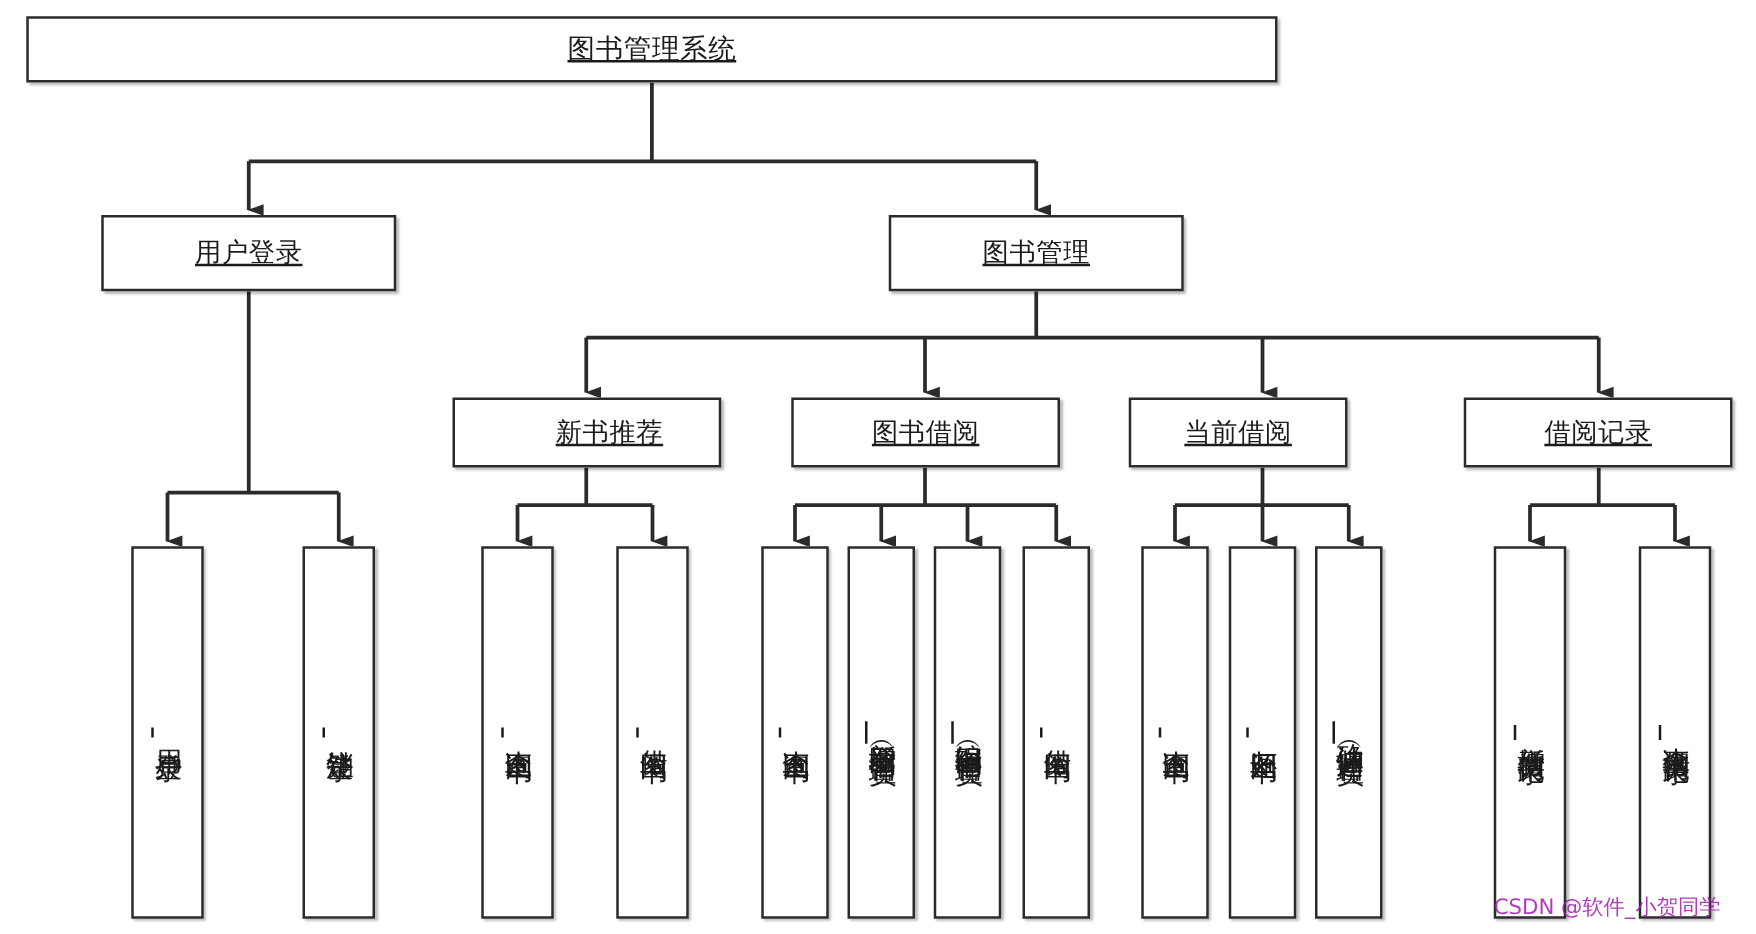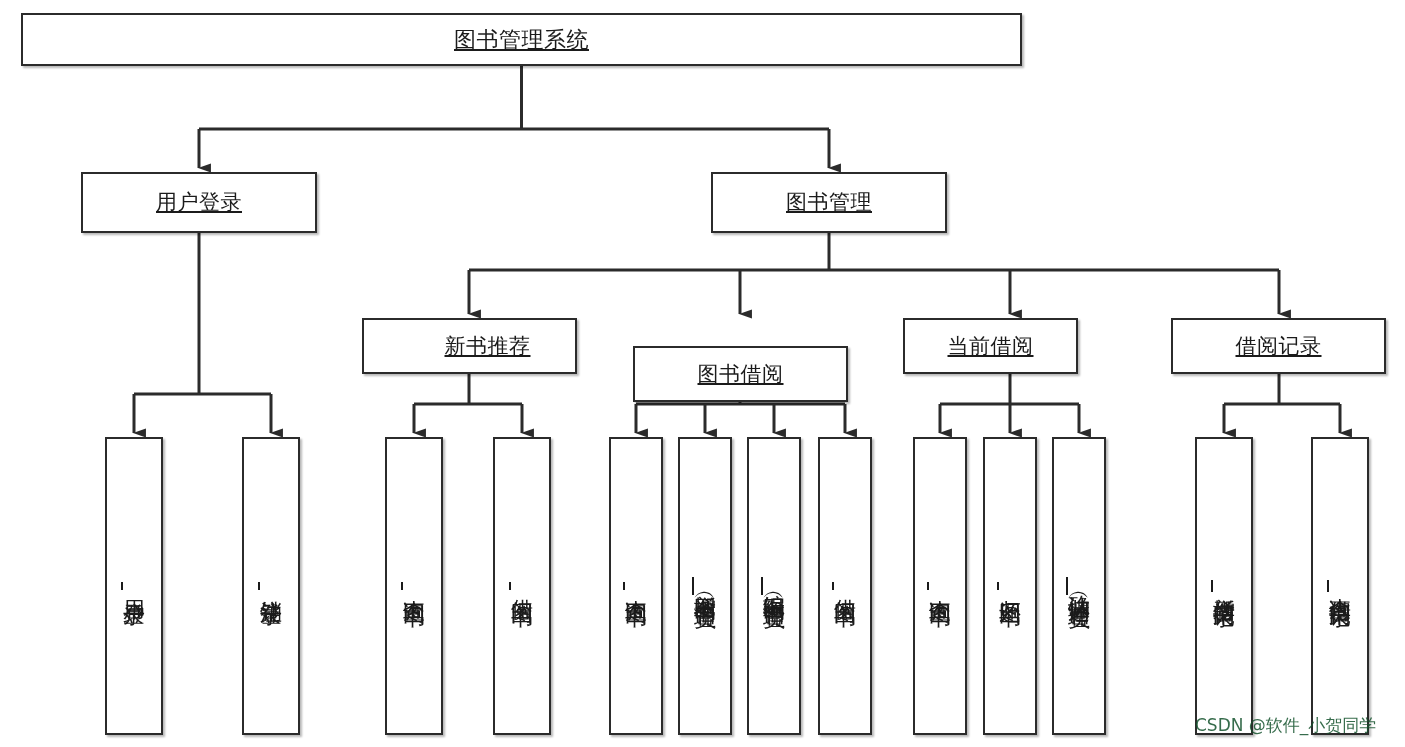--- a/index.html
+++ b/index.html
@@ -66,21 +66,21 @@
     text-orientation: upright;
     font-size: 22px;
     line-height: 1.0;
     letter-spacing: 2px;
     max-height: 100%;
   }
   
   #watermark {
     position: absolute;
     z-index: 3;
-    color: #14532d;
+    color: #a21caf;
     font-size: 17px;
     white-space: nowrap;
     opacity: 0.85;
   }
 </style>
 </head>
 <body>
 
 <div id="diagram">
 
@@ -143,21 +143,21 @@
   <div class="node horiz" style="left:81px; top:172px; width:236px; height:61px;">
     <span class="label">用户登录</span>
   </div>
   <div class="node horiz" style="left:711px; top:172px; width:236px; height:61px;">
     <span class="label">图书管理</span>
   </div>
 
   <div class="node horiz" style="left:362px; top:318px; width:215px; height:56px;padding-left:36px;">
     <span class="label">新书推荐</span>
   </div>
-  <div class="node horiz" style="left:633px; top:318px; width:215px; height:56px;margin-top:28px;">
+  <div class="node horiz" style="left:633px; top:318px; width:215px; height:56px;">
     <span class="label">图书借阅</span>
   </div>
   <div class="node horiz" style="left:903px; top:318px; width:175px; height:56px;">
     <span class="label">当前借阅</span>
   </div>
   <div class="node horiz" style="left:1171px; top:318px; width:215px; height:56px;">
     <span class="label">借阅记录</span>
   </div>
 
   <div class="node vert" style="left:105px; top:437px; width:58px; height:298px;">

